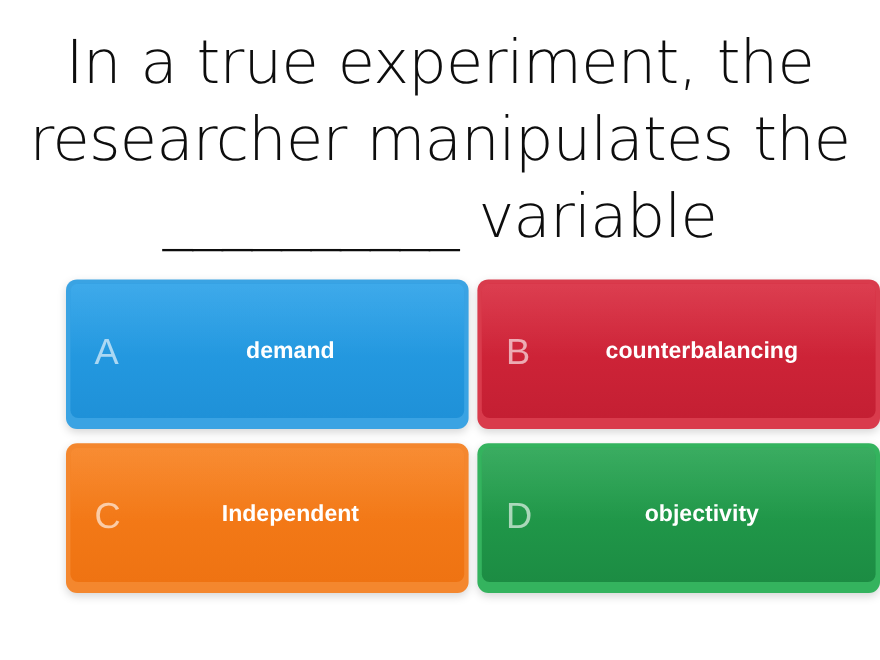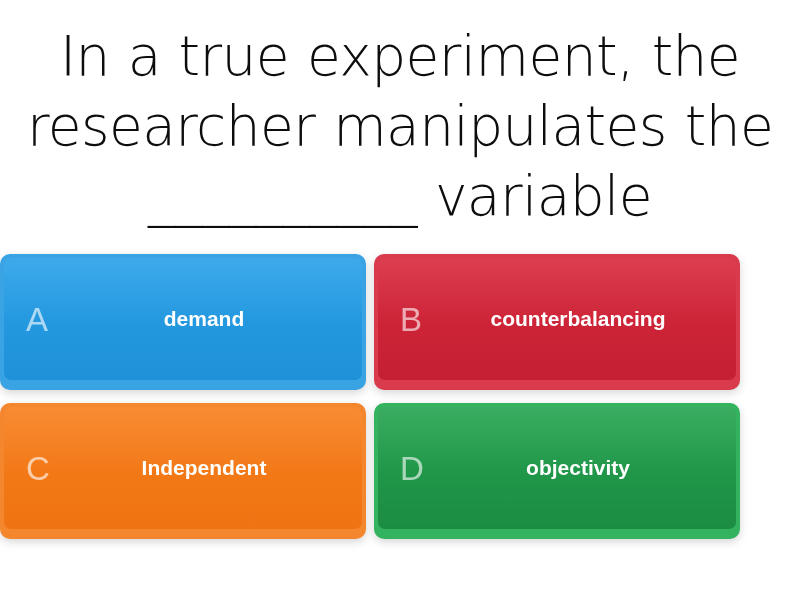--- a/index.html
+++ b/index.html
@@ -15,21 +15,21 @@
     overflow: hidden;
   }
 
   .quiz-root {
     position: relative;
     width: 800px;
     height: 600px;
     box-sizing: border-box;
     display: flex;
     flex-direction: column;
-    align-items: flex-start;
+    align-items: flex-end;
   }
 
   
   .question-area {
     width: 800px;
     height: 252px;
     display: flex;
     align-items: center;
     justify-content: center;
     box-sizing: border-box;

